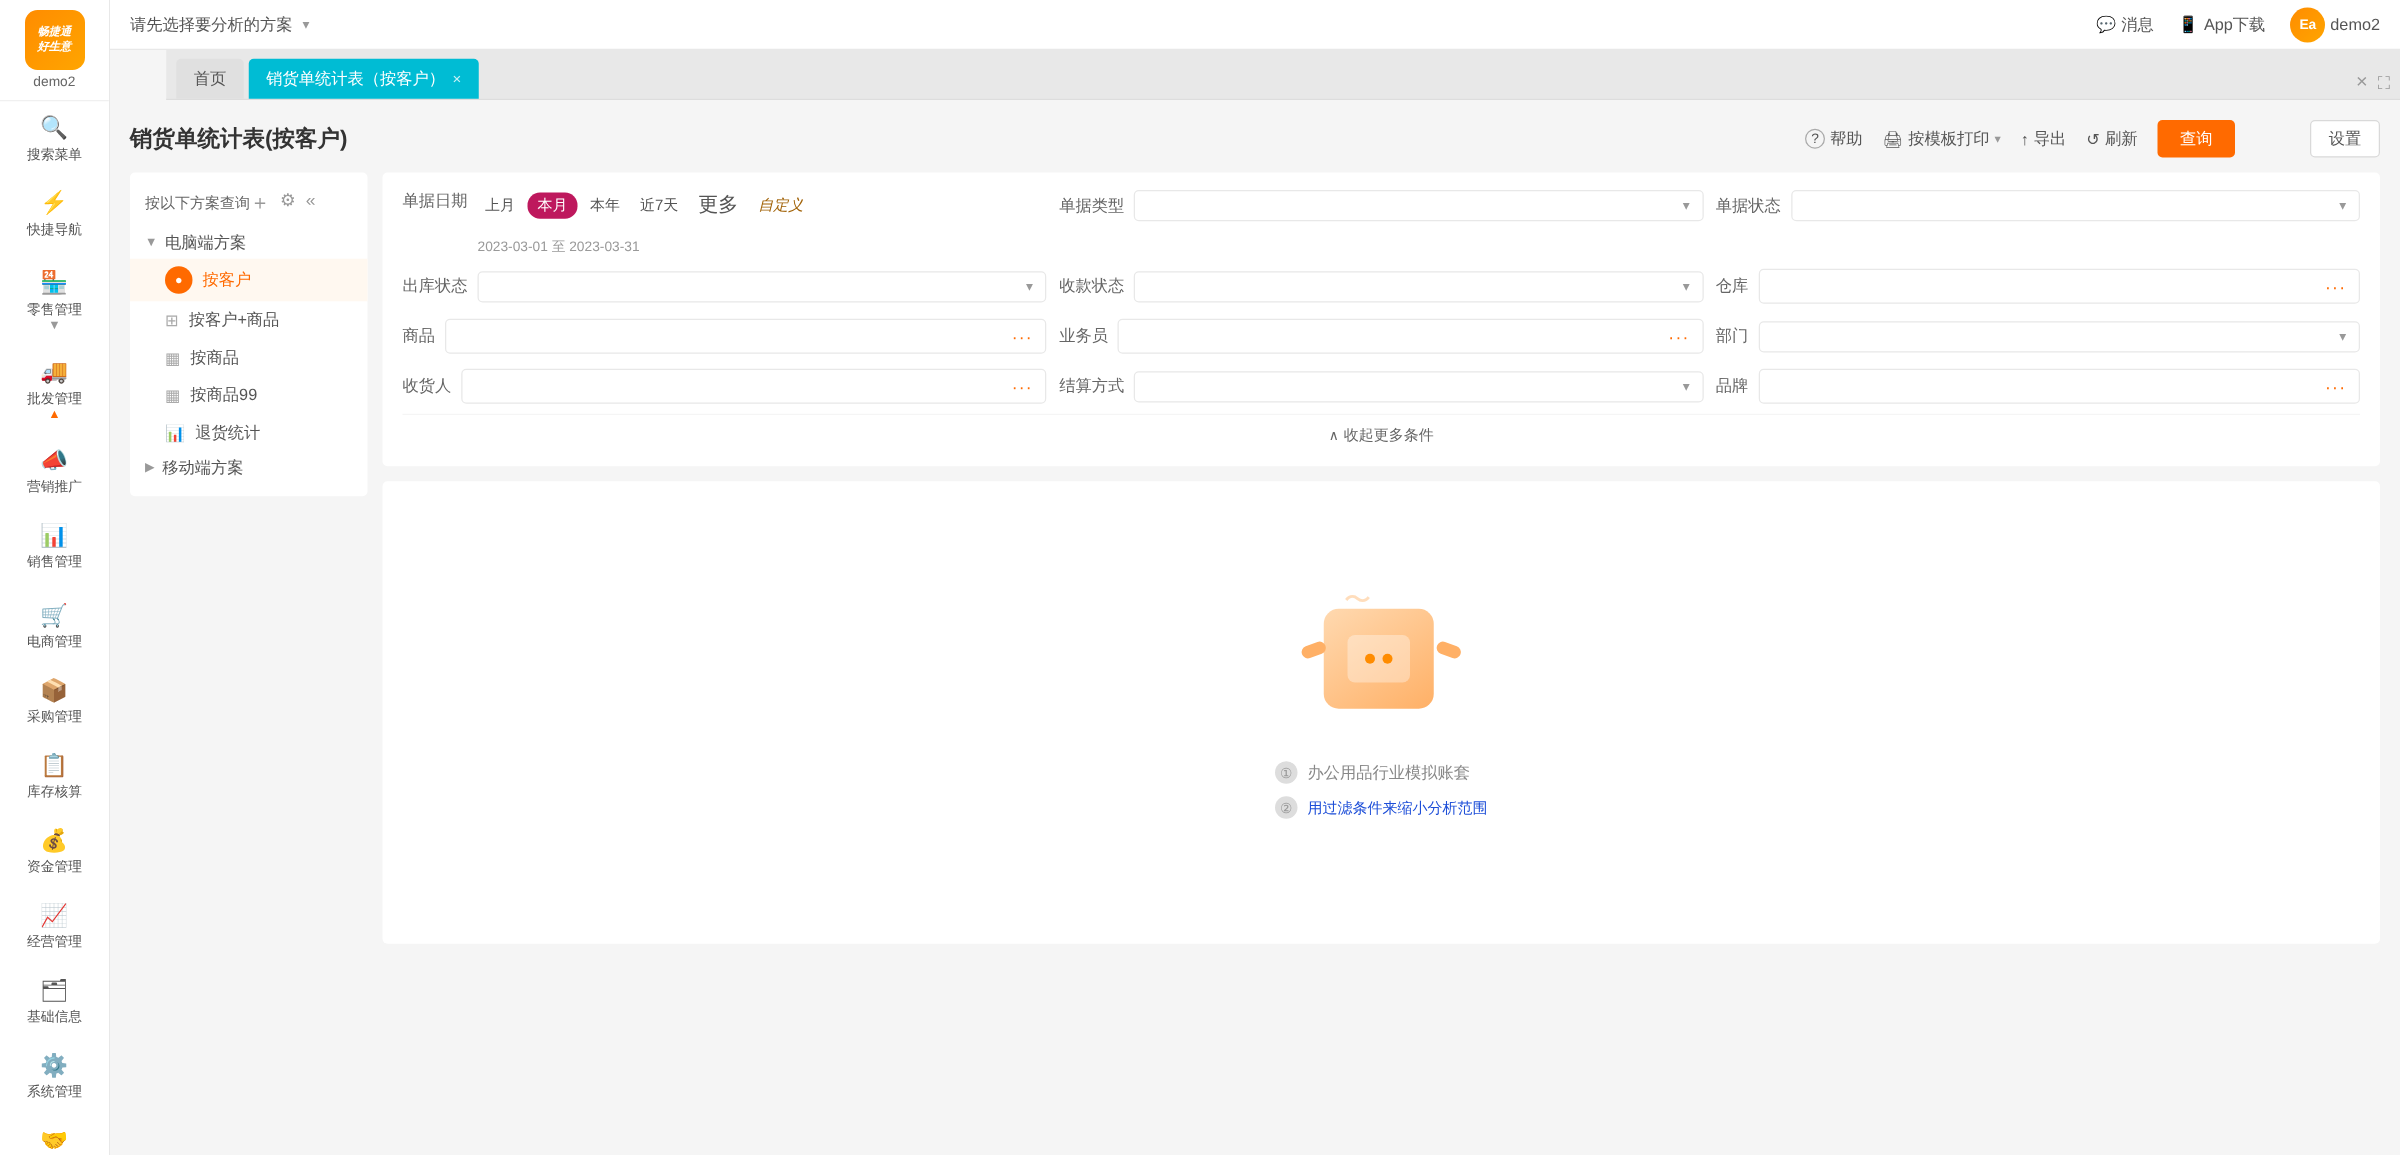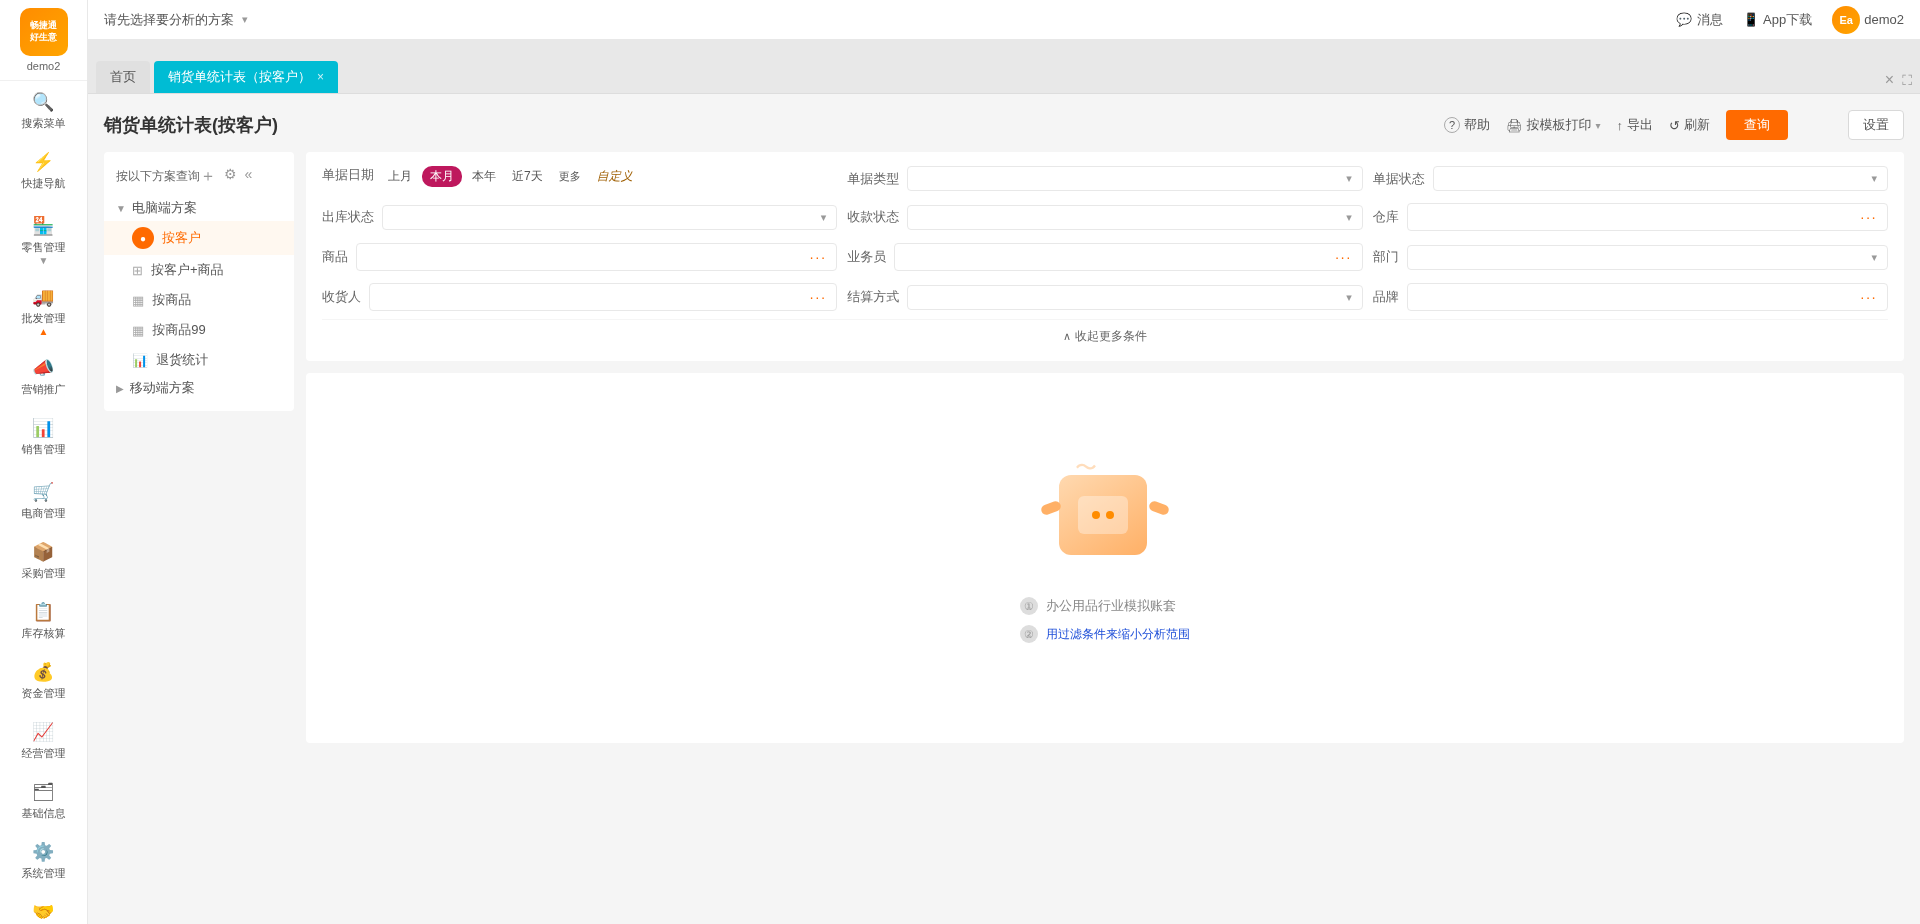--- a/index.html
+++ b/index.html
@@ -49,21 +49,21 @@
     .tree-item { display: flex; align-items: center; padding: 6px 12px; cursor: pointer; color: #555; font-size: 13px; gap: 6px; }
     .tree-item.active { color: #ff6a00; font-weight: 500; }
     .tree-child { padding-left: 20px; }
   </style>
 </head>
 <body>
 
 <div class="sidebar">
   <div class="sidebar-logo">
     <div class="logo-icon">
-      <span style="white-space:pre;text-align:center;font-size:9px;line-height:1.3;">畅捷通
+      <span style="white-space:pre;text-align:center;font-size:9px;line-height:1.3;font-style:italic;">畅捷通
 好生意</span>
     </div>
     <div class="logo-text">demo2</div>
   </div>
 
   <div class="sidebar-item">
     <div class="icon">🔍</div>
     <div class="label">搜索菜单</div>
   </div>
 
@@ -158,21 +158,21 @@
       </div>
       <div class="icon-btn">
         <div class="avatar">
           <span>Ea</span>
         </div>
         <span>demo2</span>
       </div>
     </div>
   </div>
 
-  <div class="tab-bar" style="background:#e8e8e8; padding: 6px 0 0 8px; height:54px; align-items:flex-end;">
+  <div class="tab-bar" style="background:#e8e8e8; padding: 6px 0 0 8px; height:40px; align-items:flex-end;margin-left:45px;">
     <div class="tab home" style="background:#e0e0e0; padding: 5px 14px; border-radius:4px 4px 0 0; color:#555;">
       <span>首页</span>
     </div>
     <div class="tab active" style="background:#00bcd4; color:white; padding: 5px 14px; border-radius:4px 4px 0 0; display:flex; align-items:center; gap:6px;">
       <span>销货单统计表（按客户）</span>
       <span class="close-btn" style="color:rgba(255,255,255,0.8);">×</span>
     </div>
     <div style="margin-left:auto; display:flex; gap:8px; align-items:center; padding-right:8px; padding-bottom:4px;">
       <span style="color:#999; font-size:16px; cursor:pointer;">×</span>
       <span style="color:#999; font-size:14px; cursor:pointer;">⛶</span>
@@ -264,21 +264,21 @@
 
           <div style="display:grid;grid-template-columns:1fr 1fr 1fr;gap:10px;margin-bottom:12px;">
 
             <div style="display:flex;align-items:flex-start;gap:8px;">
               <span style="color:#666;font-size:13px;white-space:nowrap;">单据日期</span>
               <div style="display:flex;align-items:center;gap:4px;flex-wrap:wrap;">
                 <span style="padding:2px 6px;font-size:12px;color:#555;cursor:pointer;">上月</span>
                 <span style="padding:2px 8px;font-size:12px;background:#be185d;color:white;border-radius:10px;cursor:pointer;">本月</span>
                 <span style="padding:2px 6px;font-size:12px;color:#555;cursor:pointer;">本年</span>
                 <span style="padding:2px 6px;font-size:12px;color:#555;cursor:pointer;">近7天</span>
-                <span style="padding:2px 6px;font-size:11px;color:#555;cursor:pointer;">更多</span>
+                <span style="padding:2px 6px;font-size:16px;color:#555;cursor:pointer;">更多</span>
                 <span style="padding:2px 6px;font-size:12px;color:#a16207;cursor:pointer;font-style:italic;">自定义</span>
               </div>
             </div>
 
             <div style="display:flex;align-items:center;gap:8px;">
               <span style="color:#666;font-size:13px;white-space:nowrap;">单据类型</span>
               <div style="flex:1;border:1px solid #e8e8e8;border-radius:4px;padding:5px 10px;display:flex;align-items:center;justify-content:space-between;cursor:pointer;background:#fff;">
                 <span style="color:#ccc;font-size:13px;"></span>
                 <span style="color:#999;font-size:11px;">▾</span>
               </div>
@@ -286,20 +286,23 @@
 
             <div style="display:flex;align-items:center;gap:8px;">
               <span style="color:#666;font-size:13px;white-space:nowrap;">单据状态</span>
               <div style="flex:1;border:1px solid #e8e8e8;border-radius:4px;padding:5px 10px;display:flex;align-items:center;justify-content:space-between;cursor:pointer;background:#fff;">
                 <span style="color:#ccc;font-size:13px;"></span>
                 <span style="color:#999;font-size:11px;">▾</span>
               </div>
             </div>
           </div>
 
+          <div style="margin-bottom:10px;padding-left:60px;">
+            <span style="font-size:11px;color:#999;">2023-03-01 至 2023-03-31</span>
+          </div>
 
           <div style="display:grid;grid-template-columns:1fr 1fr 1fr;gap:10px;margin-bottom:12px;">
             <div style="display:flex;align-items:center;gap:8px;">
               <span style="color:#666;font-size:13px;white-space:nowrap;">出库状态</span>
               <div style="flex:1;border:1px solid #e8e8e8;border-radius:4px;padding:5px 10px;display:flex;align-items:center;justify-content:space-between;cursor:pointer;background:#fff;">
                 <span style="color:#ccc;"></span>
                 <span style="color:#999;font-size:11px;">▾</span>
               </div>
             </div>
             <div style="display:flex;align-items:center;gap:8px;">

